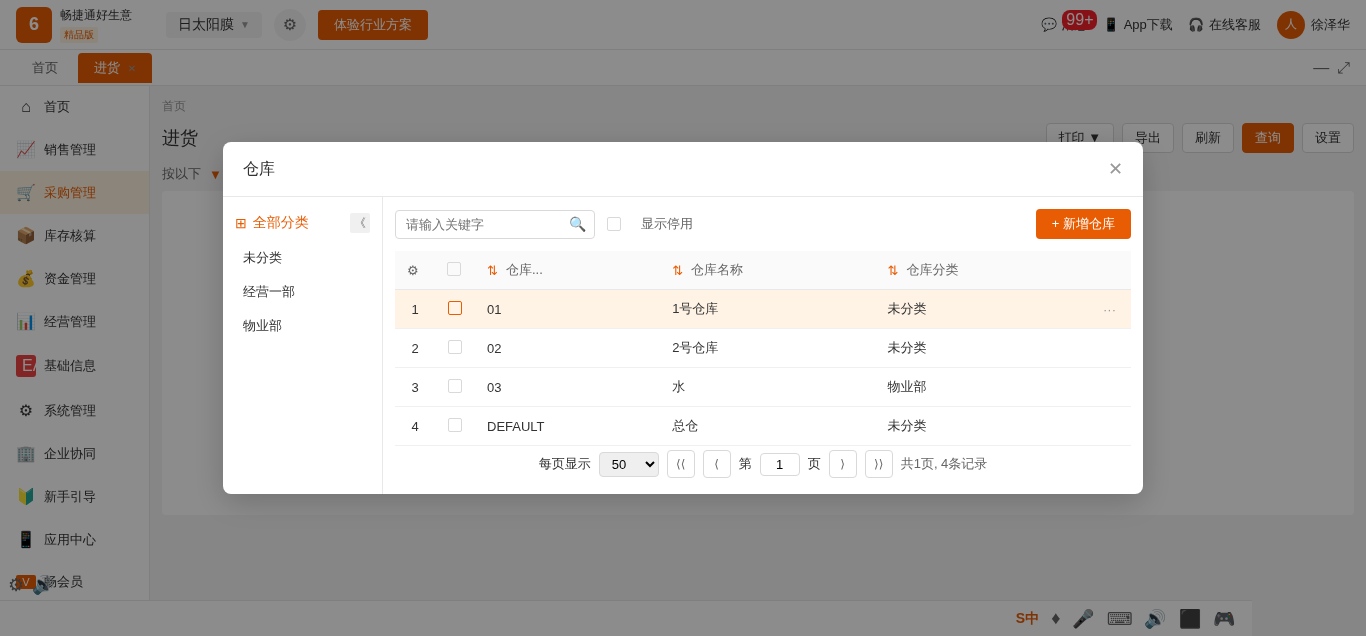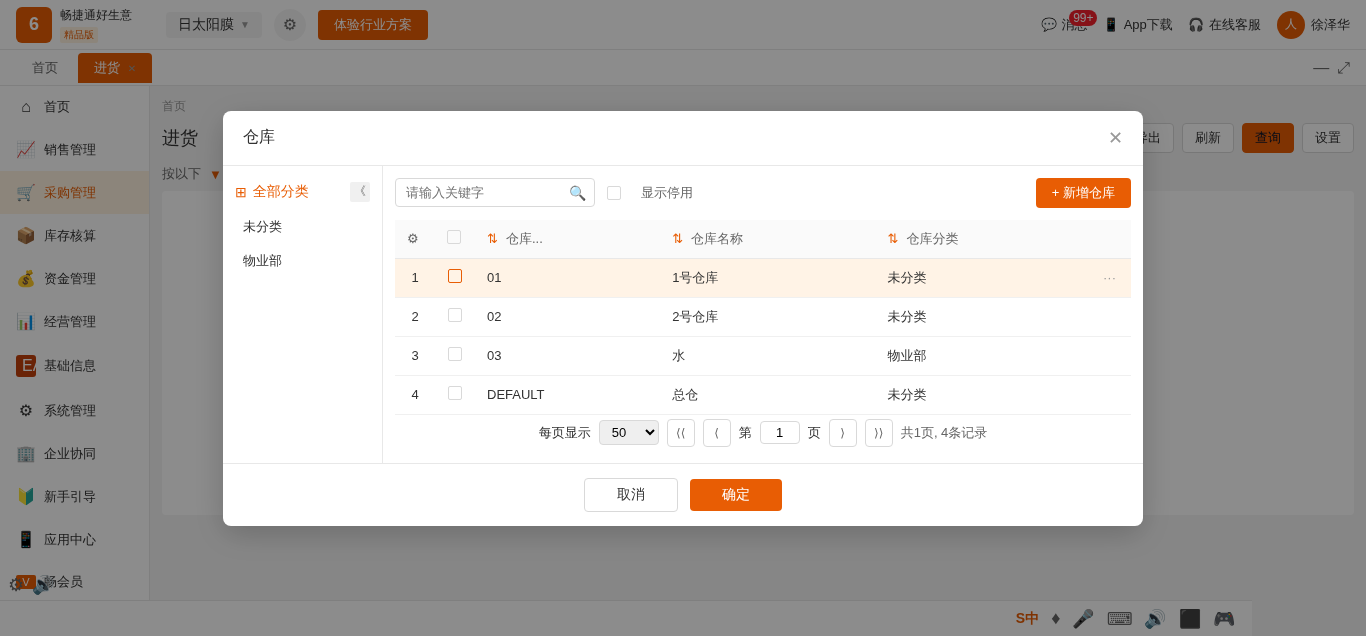--- a/index.html
+++ b/index.html
@@ -78,21 +78,21 @@
       gap: 16px;
       font-size: 13px;
       color: #333;
     }
     .badge-item {
       display: flex; align-items: center; gap: 4px; cursor: pointer; position: relative;
     }
     .badge {
       background: #f5222d;
       color: white;
-      font-size: 12px;
+      font-size: 16px;
       padding: 1px 4px;
       border-radius: 8px;
       position: absolute;
       top: -6px; right: -10px;
     }
     .user-area { display: flex; align-items: center; gap: 6px; cursor: pointer; }
     .avatar { width: 28px; height: 28px; border-radius: 50%; background: #e85d04; display: flex; align-items: center; justify-content: center; color: white; font-size: 12px; }
 
     
     .sub-header {
@@ -423,32 +423,32 @@
     .page-title { font-size: 18px; font-weight: 500; color: #333; }
     .action-btn {
       border: 1px solid #d9d9d9;
       background: #fff;
       padding: 5px 12px;
       border-radius: 4px;
       font-size: 13px;
       cursor: pointer;
       color: #333;
     }
-    .action-btn.orange { background: #e85d04; color: #0f172a; border-color: #e85d04; }
+    .action-btn.orange { background: #e85d04; color: #ffffff; border-color: #e85d04; }
 
     .filter-bar {
       display: flex; align-items: center; gap: 12px; font-size: 13px; color: #666; margin-bottom: 8px;
     }
     .filter-label { white-space: nowrap; }
 
     .expand-icon { color: #e85d04; margin-right: 4px; cursor: pointer; }
 
     
     .ea-badge {
-      background: #c2410c;
+      background: #ef4444;
       color: white;
       font-size: 12px;
       padding: 2px 6px;
       border-radius: 3px;
     }
   </style>
 </head>
 <body>
 
 <div class="top-header">
@@ -606,20 +606,23 @@
           <div class="category-title">
             <span class="category-icon">⊞</span>
             <span>全部分类</span>
           </div>
           <div class="collapse-btn">
             <span>《</span>
           </div>
         </div>
         <div class="category-item">
           <span>未分类</span>
+        </div>
+        <div class="category-item">
+          <span>经营一部</span>
         </div>
         <div class="category-item">
           <span>物业部</span>
         </div>
       </div>
 
       <div class="table-panel">
 
         <div class="table-toolbar">
           <div class="search-area">
@@ -713,24 +716,20 @@
           <span>第</span>
           <input class="page-input" type="text" value="1" style="">
           <span>页</span>
           <button class="page-btn">⟩</button>
           <button class="page-btn">⟩⟩</button>
           <span class="page-info">共1页, 4条记录</span>
         </div>
       </div>
     </div>
 
-    <div class="modal-footer">
-      <button class="cancel-btn">取消</button>
-      <button class="confirm-btn">确定</button>
-    </div>
   </div>
 </div>
 
 <div class="bottom-bar">
   <span class="bottom-icon" style="font-size:14px;font-weight:bold;color:#e85d04;">S中</span>
   <span class="bottom-icon">♦</span>
   <span class="bottom-icon">🎤</span>
   <span class="bottom-icon">⌨</span>
   <span class="bottom-icon">🔊</span>
   <span class="bottom-icon">⬛</span>

